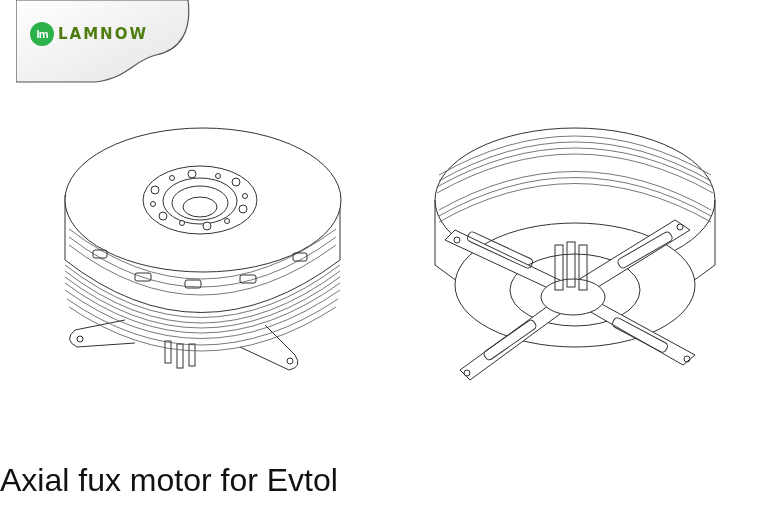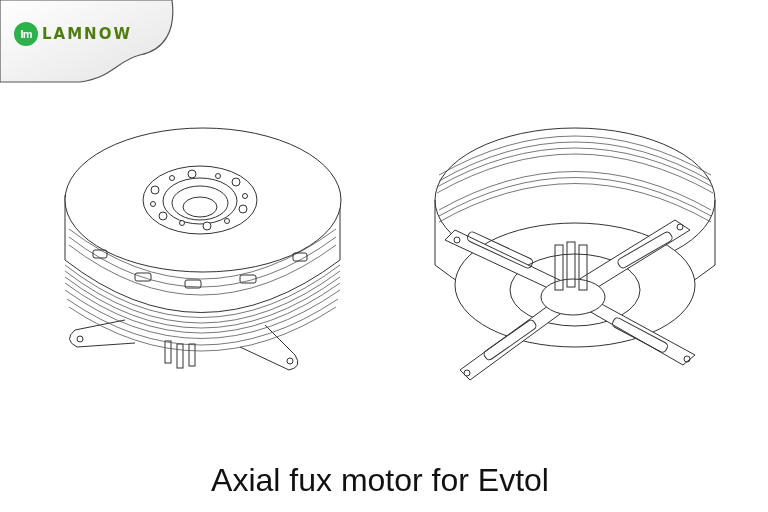--- a/index.html
+++ b/index.html
@@ -1,22 +1,22 @@
 <!DOCTYPE html>
 <html><head>
 <meta charset="utf-8">
 <style>
   html, body { margin:0; padding:0; }
   body { width:768px; height:512px; background:#ffffff; position:relative; overflow:hidden; font-family:"Liberation Sans", sans-serif; }
-  .logo-tab { position:absolute; left:0; top:0; width:180px; height:90px; }
+  .logo-tab { position:absolute; left:16px; top:0; width:180px; height:90px; }
   .logo { position:absolute; left:14px; top:22px; display:flex; align-items:center; gap:4px; }
   .logo-badge { width:24px; height:24px; border-radius:50%; background:#2db14a; color:#fff; font-size:11px; font-weight:bold; display:flex; align-items:center; justify-content:center; letter-spacing:-1px; }
   .logo-text { font-family:"DejaVu Sans", sans-serif; font-weight:bold; font-size:15px; letter-spacing:2px; color:#4d7c0f; }
   .drawing { position:absolute; }
-  .caption { position:absolute; left:0; width:696px; top:462px; text-align:center; font-size:32px; color:#111; font-family:"Liberation Sans", sans-serif;padding-left:32px; }
+  .caption { position:absolute; left:0; width:696px; top:462px; text-align:left; font-size:32px; color:#111; font-family:"Liberation Sans", sans-serif; }
 </style>
 </head>
 <body>
 
 <div class="logo-tab">
   <svg width="180" height="90" viewBox="0 0 180 90">
     <defs>
       <linearGradient id="tabg" x1="0" y1="0" x2="1" y2="1">
         <stop offset="0" stop-color="#ffffff"></stop>
         <stop offset="1" stop-color="#e4e4e4"></stop>

